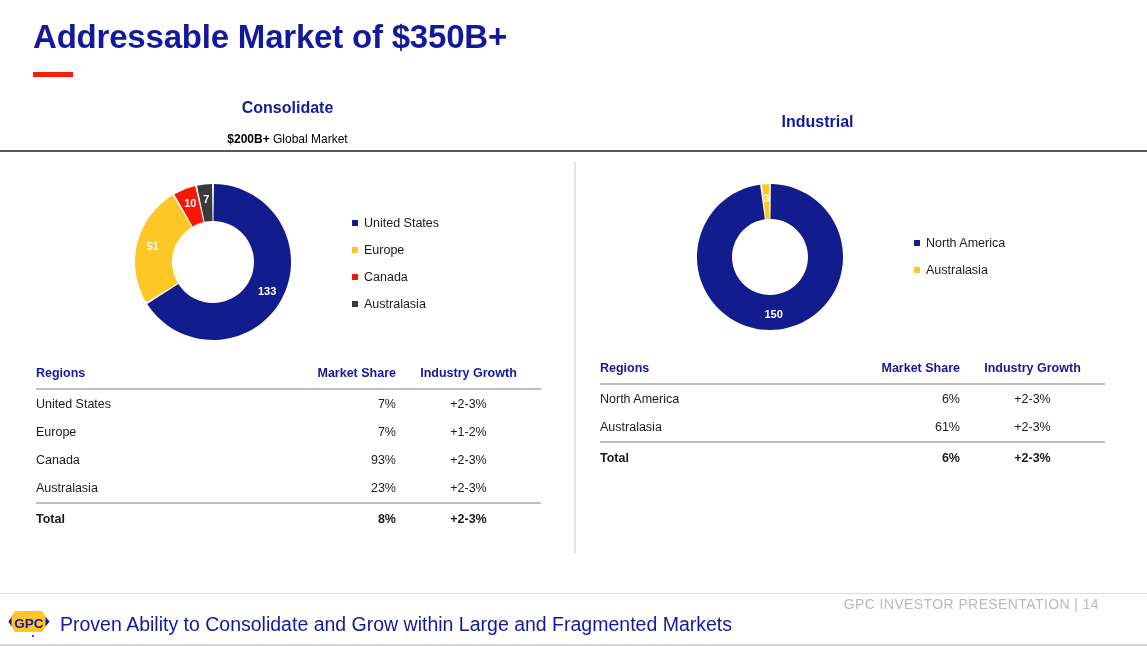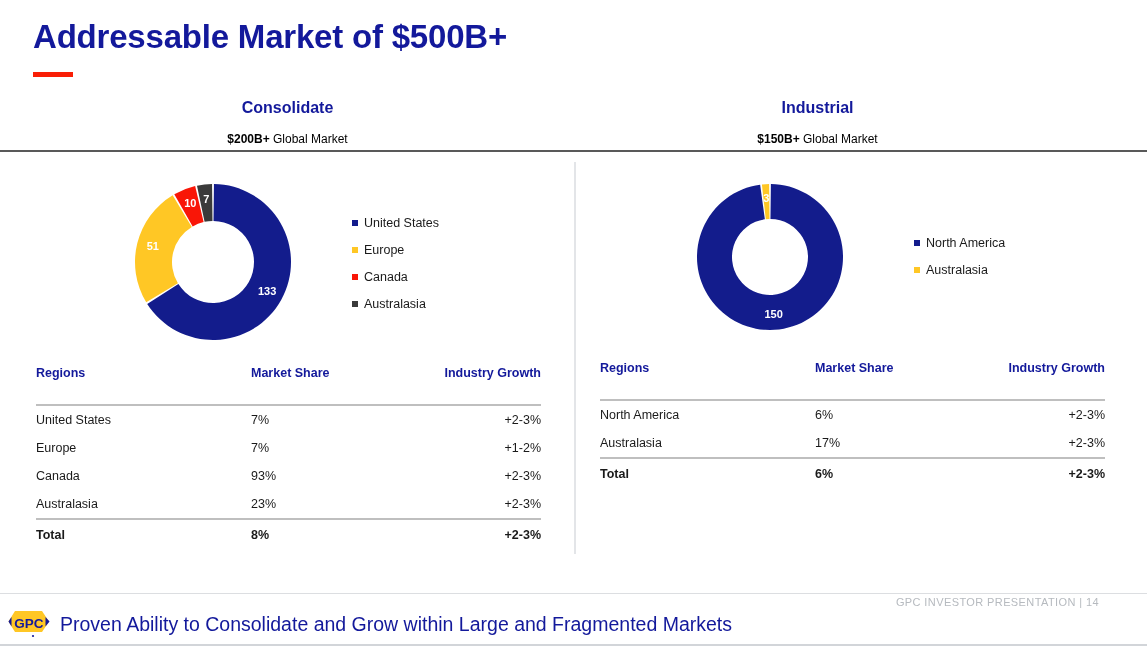--- a/index.html
+++ b/index.html
@@ -50,21 +50,21 @@
   }
   .col-head .sub {
     font-size: 12px;
     color: #000000;
     display: block;
     margin-top: 14px;
   }
   .col-head .sub b { font-weight: bold; }
 
   #head-auto { left: 110px; top: 98px; width: 355px; }
-  #head-ind  { left: 640px; top: 98px; width: 355px; }
+  #head-ind  { left: 640px; top: 112px; width: 355px; }
 
   
   .rule-top {
     position: absolute;
     left: 0; top: 150px;
     width: 1147px; height: 2px;
     background: #595959;
   }
   .divider-v {
     position: absolute;
@@ -114,32 +114,32 @@
     border-collapse: collapse;
     table-layout: fixed;
   }
   #table-auto { left: 36px; top: 366px; width: 505px; }
   #table-ind  { left: 600px; top: 361px; width: 505px; }
 
   .data-table th {
     font-size: 12.5px;
     font-weight: bold;
     color: #13199B;
-    padding: 0 0 24px 0;
+    padding: 0 0 8px 0;
     border-bottom: 2px solid #BFBFBF;
   }
   .data-table td {
     font-size: 12.5px;
     color: #1a1a1a;
     padding: 7px 0 7px 0;
     border: none;
   }
   .data-table .c-region { text-align: left; width: 215px; }
-  .data-table .c-share  { text-align: left; width: 145px; }
-  .data-table .c-growth { text-align: right; width: 145px; }
+  .data-table .c-share  { text-align: right; width: 145px; }
+  .data-table .c-growth { text-align: center; width: 145px; }
   .data-table tr.total-row td {
     font-weight: bold;
     border-top: 2px solid #BFBFBF;
     padding-top: 8px;
   }
 
   
   .footer-rule-top {
     position: absolute;
     left: 0; top: 593px;
@@ -161,40 +161,39 @@
     position: absolute;
     left: 60px; top: 613px;
     font-size: 19.5px;
     font-weight: normal;
     color: #13199B;
     white-space: nowrap;
   }
   .footer-meta {
     position: absolute;
     right: 48px; top: 596px;
-    font-size: 11px;
+    font-size: 14px;
     color: #B6BABF;
     letter-spacing: 0.4px;
     white-space: nowrap;
   }
 </style>
 </head>
 <body>
 
-<div class="slide-title">Addressable Market of $500B+</div>
+<div class="slide-title">Addressable Market of $350B+</div>
 <div class="title-accent"></div>
 
 <div class="col-head" id="head-auto">
   <span class="cat">Consolidate</span>
   <span class="sub"><b>$200B+</b><span> Global Market</span></span>
 </div>
 
 <div class="col-head" id="head-ind">
   <span class="cat">Industrial</span>
-  <span class="sub"><b>$150B+</b><span> Global Market</span></span>
 </div>
 
 <div class="rule-top"></div>
 <div class="divider-v"></div>
 
 <div class="donut-wrap" id="donut-auto">
   <svg id="svg-auto" width="156" height="156" viewBox="0 0 156 156">
       <path d="M 78.9529260651493 0.005821166484750506 A 78 78 0 1 1 12.208917673574021 119.899086938947 L 43.41750800790429 100.0238790320106 A 41 41 0 1 0 78.50089703424514 37.00305984392147 Z" fill="#131C8C"></path>
       <text x="132.17152124996744" y="108.15702713240029" class="slice-label">133</text>
       <path d="M 11.204871027429647 118.27916018908155 A 78 78 0 0 1 37.65473984390433 11.244775613162986 L 56.79287607179587 42.91071538640618 A 41 41 0 0 0 42.889739899033536 99.172379073748 Z" fill="#FFC725"></path>
@@ -290,21 +289,21 @@
     </tr>
   </thead>
   <tbody id="tbody-ind">
       <tr>
         <td class="c-region">North America</td>
         <td class="c-share">6%</td>
         <td class="c-growth">+2-3%</td>
       </tr>
       <tr>
         <td class="c-region">Australasia</td>
-        <td class="c-share">17%</td>
+        <td class="c-share">61%</td>
         <td class="c-growth">+2-3%</td>
       </tr>
       <tr class="total-row">
         <td class="c-region">Total</td>
         <td class="c-share">6%</td>
         <td class="c-growth">+2-3%</td>
       </tr>
     </tbody>
 </table>
 

